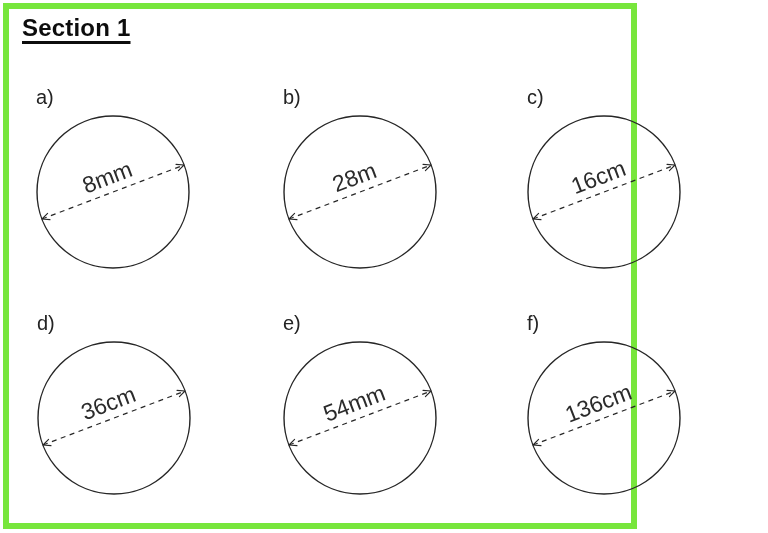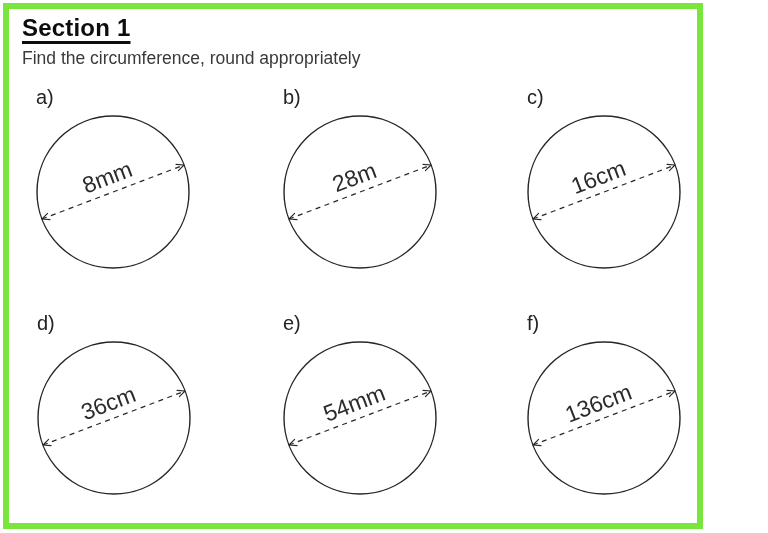--- a/index.html
+++ b/index.html
@@ -7,21 +7,21 @@
   html,body { width:768px; height:533px; }
   body {
     background:#ffffff;
     font-family:"Liberation Sans", sans-serif;
     overflow:hidden;
     position:relative;
   }
   .sheet {
     position:absolute;
     left:3px; top:3px;
-    width:700px; height:526px;
+    width:634px; height:526px;
     border:6px solid var(--accent);
     background:#ffffff;
   }
   .title {
     position:absolute;
     left:13px; top:5px;
     font-size:24px;
     font-weight:bold;
     color:#0d0d0d;
     text-decoration:underline;
@@ -64,21 +64,20 @@
   .p3 { left:8px;   top:303px; }
   .p4 { left:254px; top:303px; }
   .p5 { left:498px; top:303px; }
 </style>
 </head>
 <body>
 
 <div class="sheet">
 
   <h1 class="title">Section 1</h1>
-  <div class="instruction">Find the circumference, round appropriately</div>
 
   <div class="panel p0">
     <span class="plabel">a)</span>
     <svg class="circ" width="210" height="160" viewBox="0 0 210 160">
       <circle class="c" cx="97" cy="78" r="76"></circle>
       <line class="d" x1="26" y1="105" x2="168" y2="51"></line>
       <path class="a" d="M160,50.4 L168,51 L162.4,56.7"></path>
       <path class="a" d="M34,105.6 L26,105 L31.6,99.3"></path>
       <text class="t" x="97" y="70" text-anchor="middle" transform="rotate(-21 97 78)">8mm</text>
     </svg>

